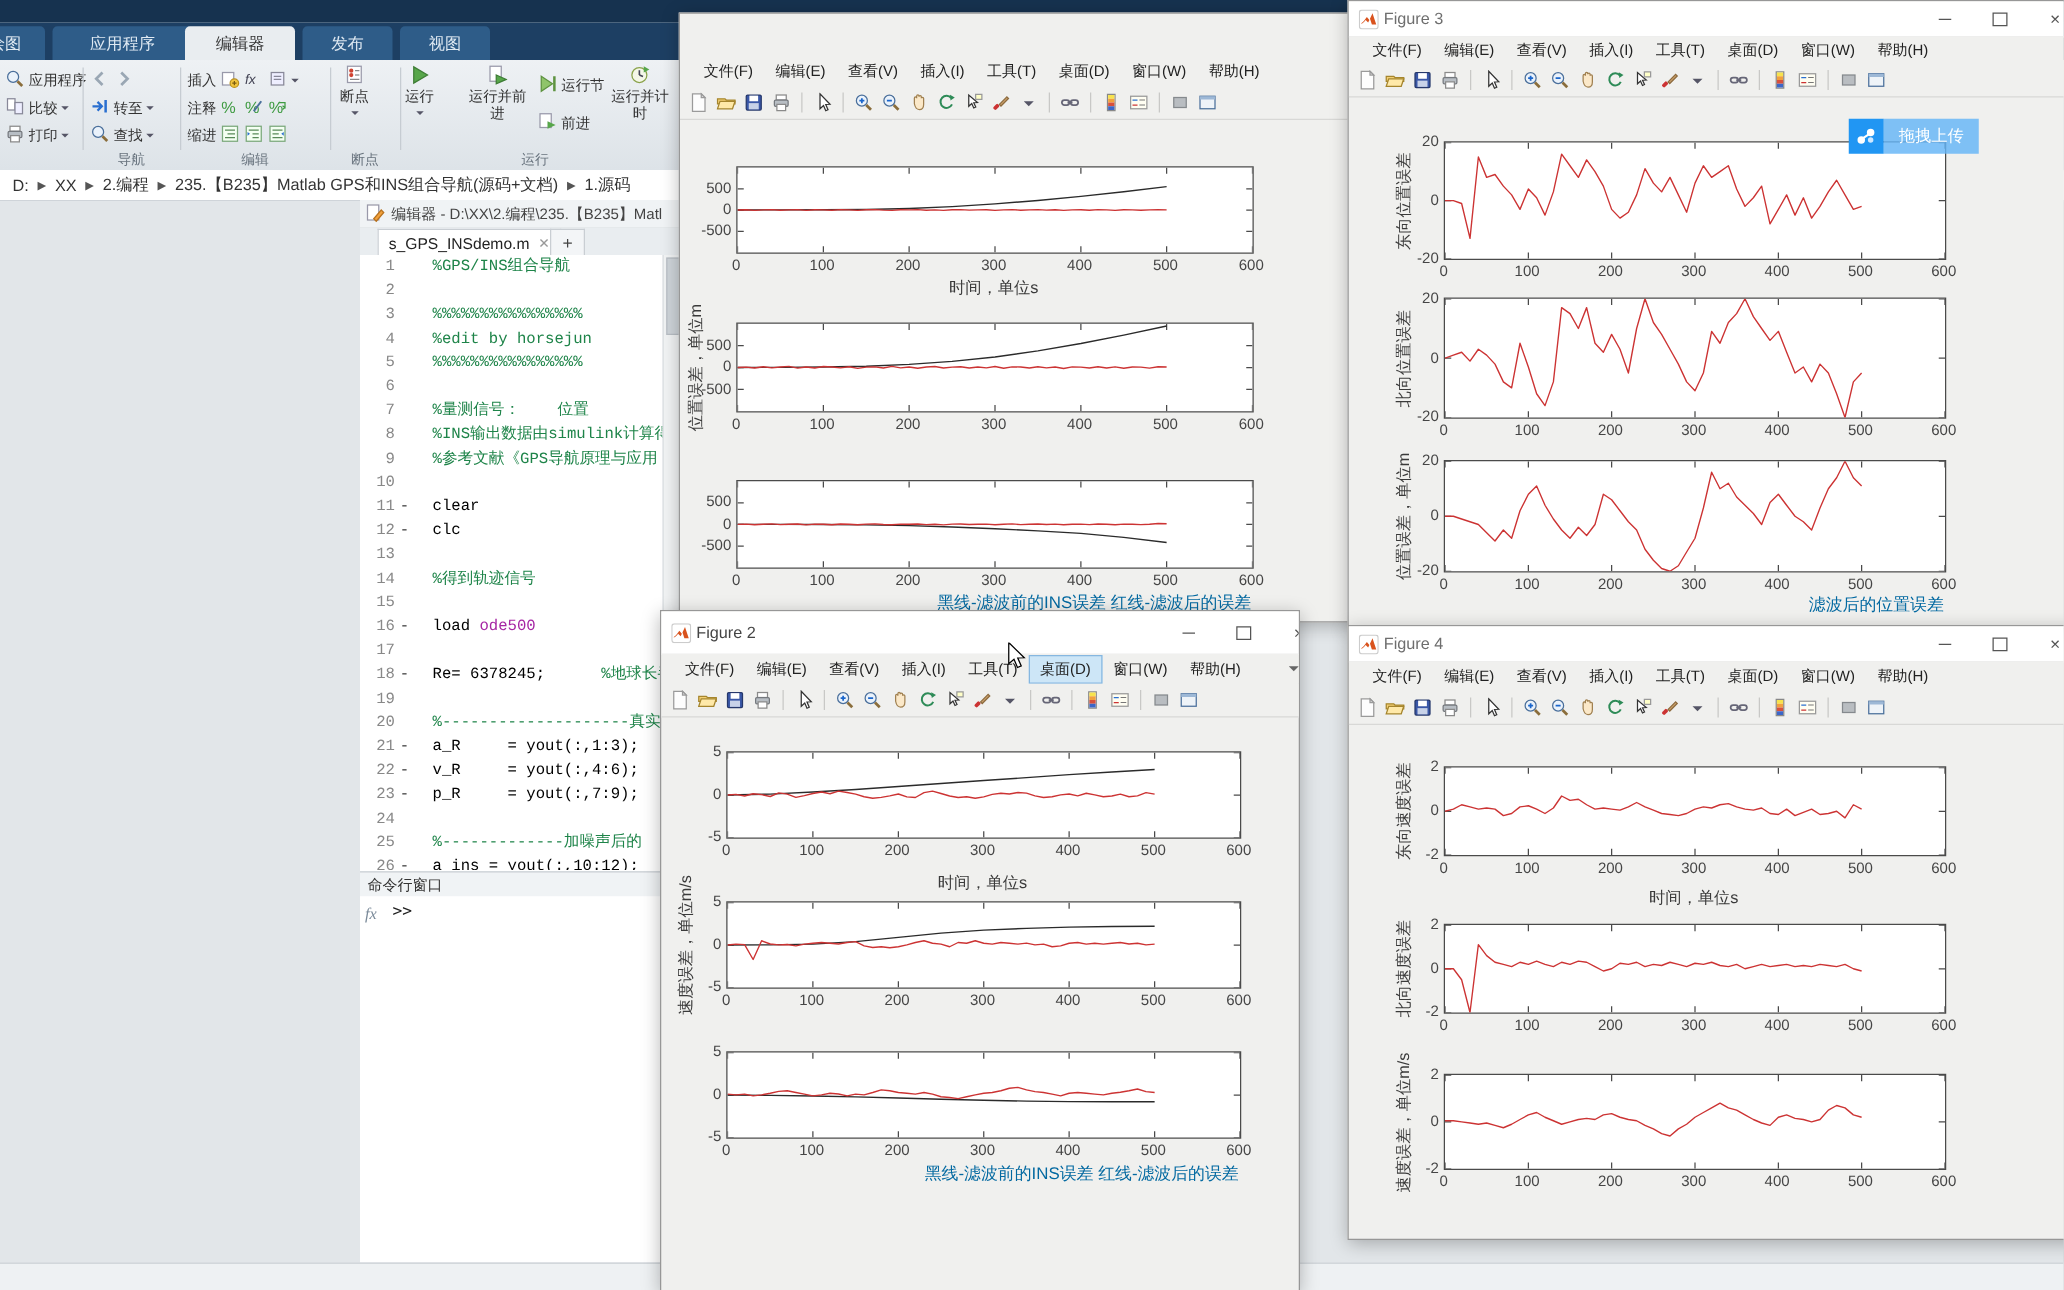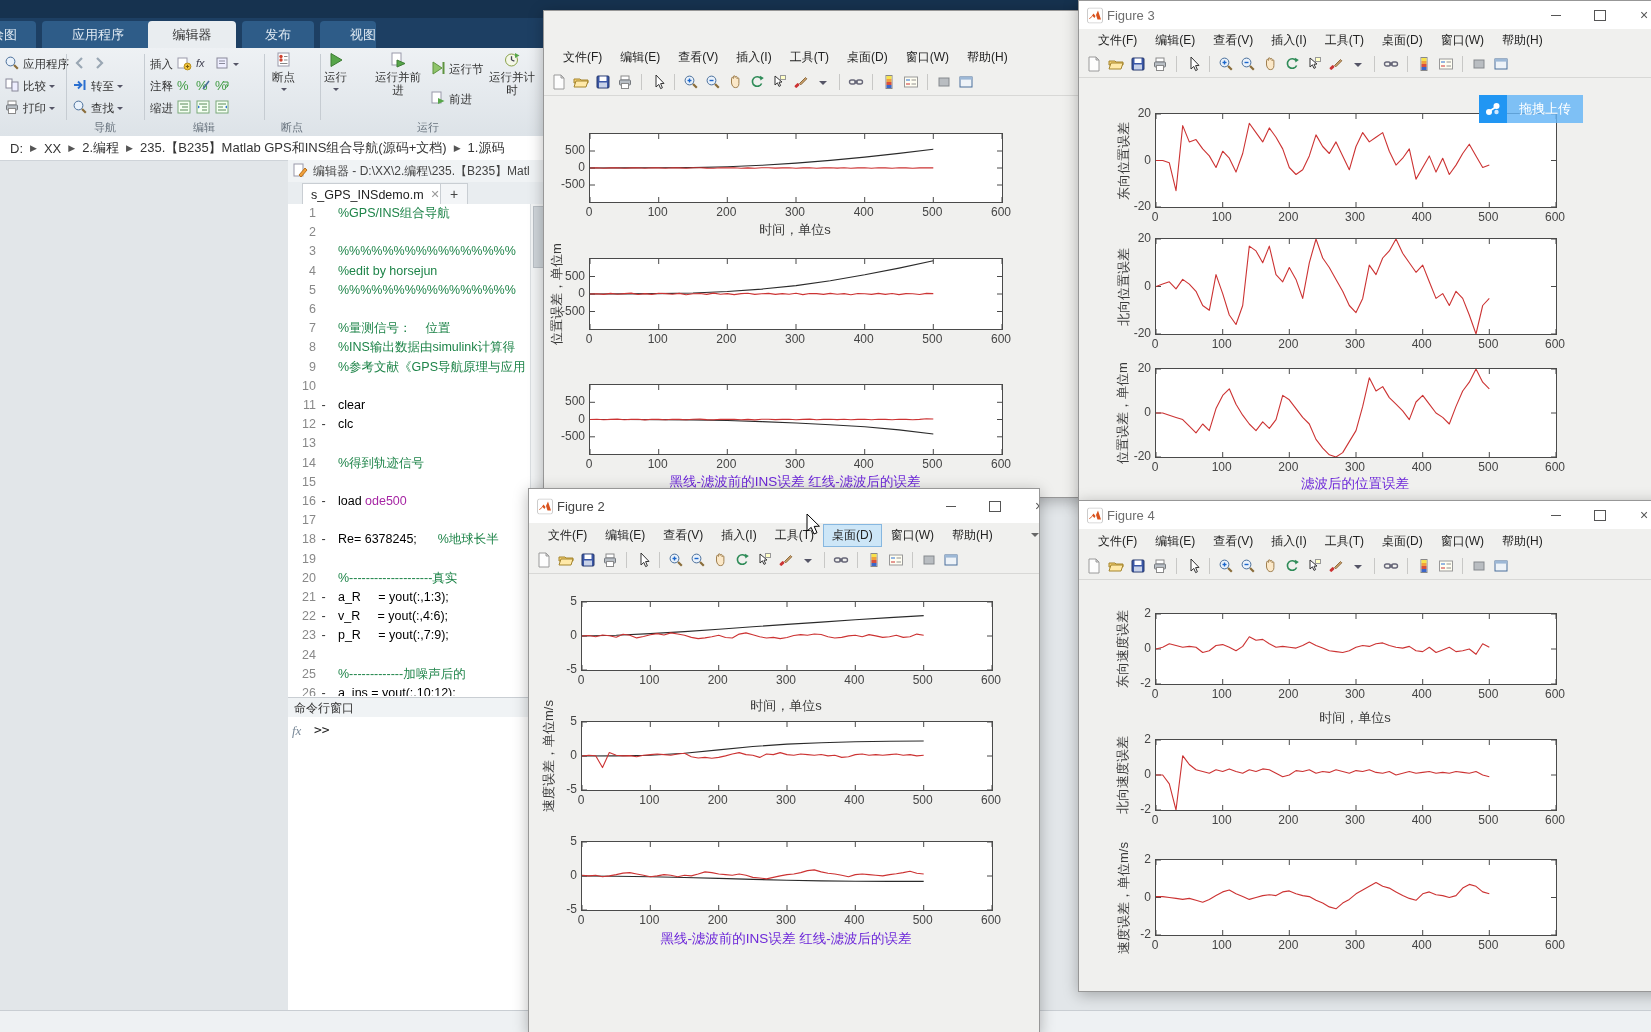--- a/index.html
+++ b/index.html
@@ -33,21 +33,21 @@
   .edpanel{left:288px;top:160px;width:257px;height:850px;background:#fff;border-right:1px solid #c9ced3;}
   .ed-head{position:absolute;top:0;left:0;right:0;height:22px;background:#f0f3f5;border-bottom:1px solid #d0d5da;
            display:flex;align-items:center;gap:5px;padding-left:4px;font-size:12px;color:#444;white-space:nowrap;overflow:hidden;}
   .ed-tabs{position:absolute;top:22px;left:0;right:0;height:22px;background:#e9edf0;border-bottom:1px solid #c9ced3;}
   .ed-tab{position:absolute;left:14px;top:1px;height:21px;background:#fff;border:1px solid #c9ced3;border-bottom:none;
           display:flex;align-items:center;gap:7px;padding:0 8px;font-size:12.5px;color:#222;}
   .ed-tab .x{color:#999;font-size:11px;}
   .ed-plus{position:absolute;top:1px;height:21px;width:26px;background:#f3f5f7;border:1px solid #c9ced3;border-bottom:none;
            text-align:center;line-height:21px;color:#444;font-size:14px;}
   .code{position:absolute;top:44px;left:0;right:14px;height:492px;background:#fff;overflow:hidden;
-        font-family:Liberation Sans, sans-serif;font-size:12.5px;line-height:19.2px;white-space:pre;}
+        font-family:Liberation Mono, monospace;font-size:12.5px;line-height:19.2px;white-space:pre;}
   .cl .ln{display:inline-block;width:28px;text-align:right;color:#888;}
   .cl .mk{display:inline-block;width:15px;text-align:center;color:#333;}
   .com{color:#1e8449;} .str{color:#a626a4;} .cd{color:#000;}
   .ed-scroll{position:absolute;top:44px;right:0;width:14px;height:492px;background:#f2f4f5;border-left:1px solid #dadee1;}
   .ed-thumb{position:absolute;top:2px;left:2px;width:9px;height:60px;background:#cfd5da;border:1px solid #b9bfc5;}
   .cmd-head{position:absolute;top:537px;left:0;right:0;height:20px;background:#f0f3f5;border-top:1px solid #c9ced3;
             border-bottom:1px solid #dde1e4;font-size:12px;color:#333;line-height:20px;padding-left:6px;}
   .cmd-body{position:absolute;top:557px;left:0;right:0;bottom:0;background:#fff;}
   .fxbadge{position:absolute;left:4px;top:6px;font-family:"Liberation Serif",serif;font-style:italic;font-size:13px;color:#7a8a99;}
   .prompt{position:absolute;left:26px;top:5px;font-family:"DejaVu Sans Mono",monospace;font-size:13px;color:#222;}
@@ -67,38 +67,38 @@
   .menu-ovf{position:absolute;right:10px;width:0;height:0;border:4px solid transparent;border-top-color:#666;margin-top:3px;}
   .figtool{position:absolute;left:0;width:100%;background:#f0f0ee;border-bottom:1px solid #d8d8d6;
            display:flex;align-items:center;gap:4px;padding-left:6px;}
   .ticon{width:18px;height:18px;display:flex;align-items:center;justify-content:center;}
   .tsep{width:1px;height:16px;background:#c8c8c6;margin:0 3px;}
   .axes{position:absolute;background:#fff;border:1px solid #4a4a4a;}
   .axes svg{position:absolute;left:0;top:0;}
   .tick-x{position:absolute;width:44px;text-align:center;font-size:12px;color:#454545;}
   .tick-y{position:absolute;width:38px;text-align:right;font-size:12px;color:#454545;}
   .axlabel{position:absolute;text-align:center;font-size:13px;color:#3a3a3a;}
-  .caption{position:absolute;text-align:center;font-size:13.5px;color:#6d28d9;}
+  .caption{position:absolute;text-align:right;font-size:13.5px;color:#0369a1;}
   .badge{position:absolute;display:flex;height:28px;}
   .badge .bico{width:28px;height:28px;background:#2196f3;display:flex;align-items:center;justify-content:center;}
   .badge .btxt{height:28px;line-height:28px;padding:0 12px;background:rgba(100,181,246,.82);color:#fff;font-size:13px;}
   .cursor{position:absolute;z-index:99;}
 </style>
 </head>
 <body>
 
 <div id="root">
 
   <div class="abs topstrip"></div>
   <div class="abs tabsrow" id="tabsrow">
       <div class="mtab" style="left: -28px; width: 64px;">绘图</div>
       <div class="mtab" style="left: 42px; width: 112px;">应用程序</div>
       <div class="mtab active" style="left: 148px; width: 88px;">编辑器</div>
       <div class="mtab" style="left: 242px; width: 72px;">发布</div>
-      <div class="mtab" style="left: 320px; width: 56px; text-align: right;">视图</div>
+      <div class="mtab" style="left: 320px; width: 72px;">视图</div>
     </div>
 
   <div class="abs ribbon">
     <div class="rgroup" style="left:0;width:64px">
       <div class="rbtn" style="margin-top:5px">
         <span class="ric"><svg width="16" height="16" viewBox="0 0 16 16">
               <circle cx="6.5" cy="6.5" r="4.4" fill="#eaf2fb" stroke="#4a6f9b"></circle>
               <line x1="10" y1="10" x2="13.8" y2="13.8" stroke="#8a6d3b" stroke-width="2.2"></line>
             </svg></span>
         <span>应用程序</span>

